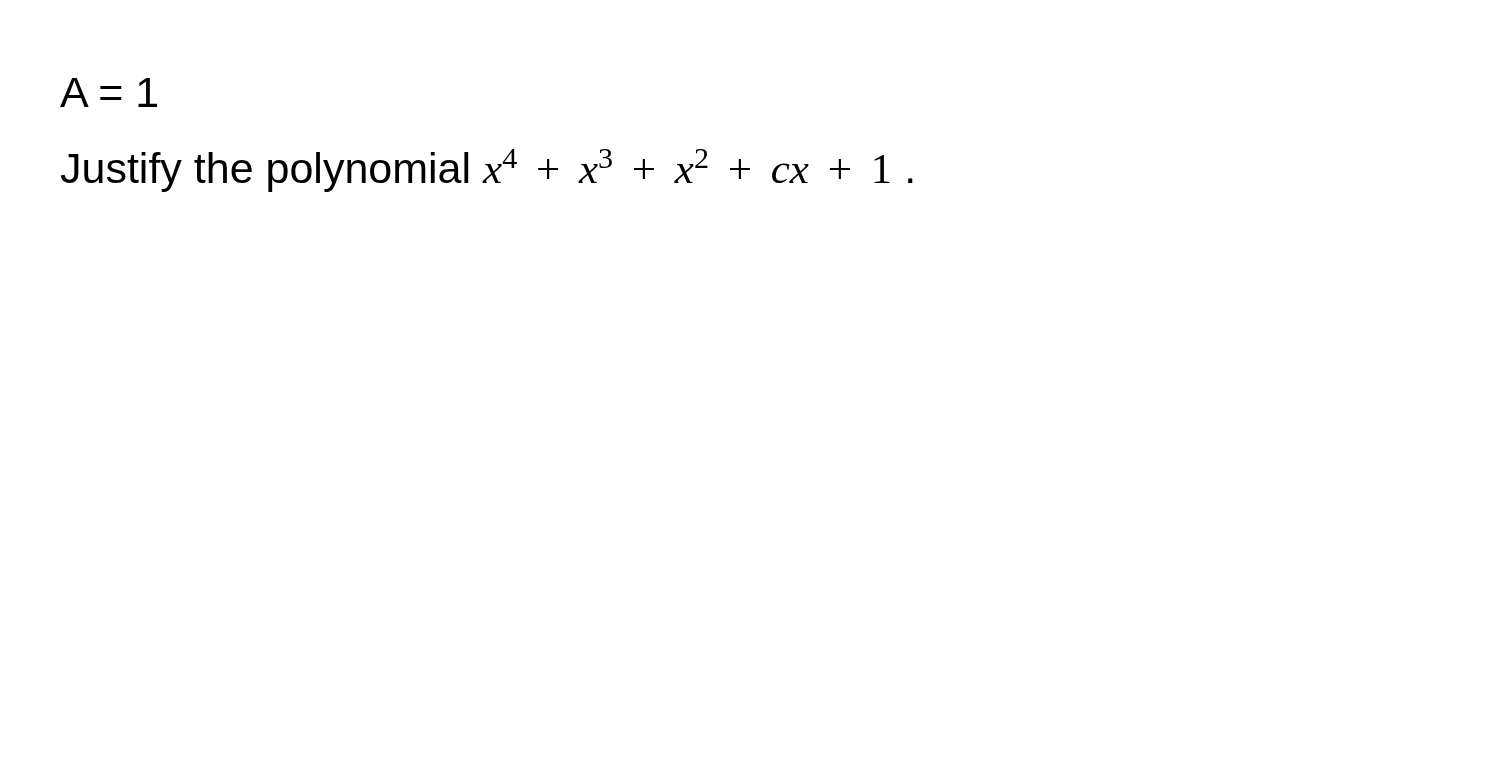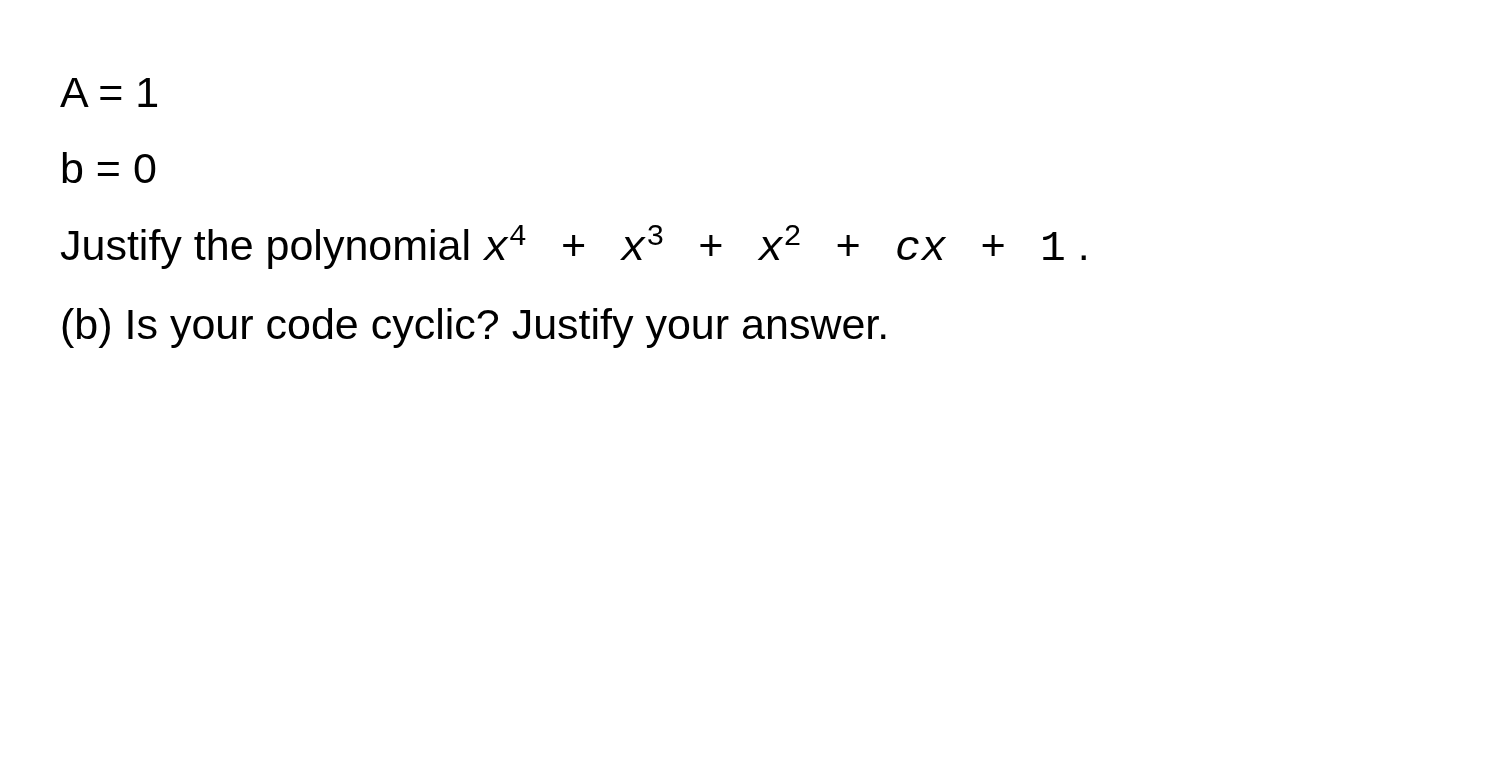--- a/index.html
+++ b/index.html
@@ -16,21 +16,21 @@
       padding: 55px 60px;
       line-height: 1.75;
     }
     .content-block {
       font-size: 43px;
     }
     .line {
       margin-bottom: 1px;
     }
     .math-inline {
-      font-family: Liberation Mono, monospace;
+      font-family: Liberation Serif, serif;
       font-style: italic;
     }
     sup {
       font-size: 0.70em;
       vertical-align: super;
       line-height: 0;
       font-style: normal;
     }
     .plus {
       font-style: normal;
@@ -42,24 +42,20 @@
   </style>
 </head>
 <body>
 
 <div class="content-block">
 
   <div class="line">
     <span>A</span><span> = </span><span>1</span>
   </div>
 
-  <div class="line">
-    <span>b</span><span> = </span><span>0</span>
-  </div>
 
 
   <div class="line">
     <span>Justify the polynomial  </span><span class="math-inline"><span>x</span><sup>4</sup><span class="plus"> + </span><span>x</span><sup>3</sup><span class="plus"> + </span><span>x</span><sup>2</sup><span class="plus"> + </span><span>c</span><span>x</span><span class="plus"> + </span><span class="num">1</span></span><span> .</span>
   </div>
 
-  <div class="line">(b) Is your code cyclic? Justify your answer.</div>
 
 </div>
 
 </body></html>

